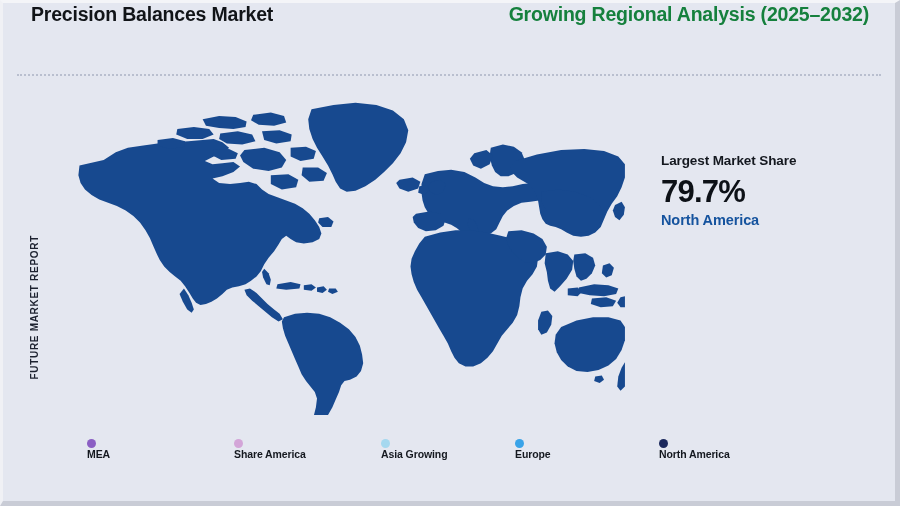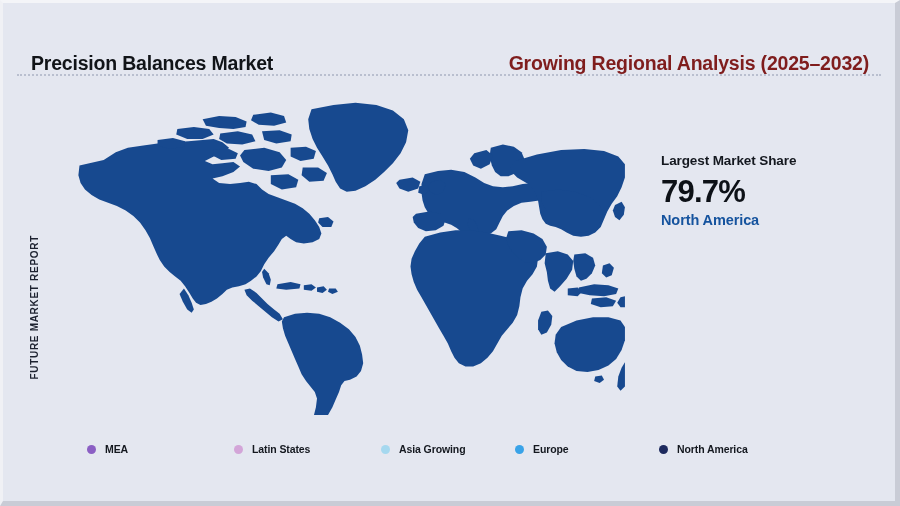--- a/index.html
+++ b/index.html
@@ -28,36 +28,36 @@
   }
 
   
   .header {
     position: absolute;
     left: 0;
     top: 0;
     width: 892px;
     height: 72px;
     display: flex;
-    align-items: flex-end;
+    align-items: flex-start;
     justify-content: space-between;
     padding: 0 26px 0 28px;
     box-sizing: border-box;
   }
   .header-title {
     font-size: 19.5px;
     font-weight: bold;
     color: #111418;
     letter-spacing: -0.2px;
     white-space: nowrap;
   }
   .header-subtitle {
     font-size: 19.5px;
     font-weight: bold;
-    color: #7f1d1d;
+    color: #15803d;
     letter-spacing: -0.2px;
     white-space: nowrap;
   }
   .header-rule {
     position: absolute;
     left: 14px;
     top: 71px;
     width: 864px;
     height: 0;
     border-top: 2px dotted #b9bfcf;
@@ -122,22 +122,22 @@
   .legend {
     position: absolute;
     left: 84px;
     top: 446px;
     width: 700px;
     display: flex;
     align-items: center;
   }
   .legend-item {
     display: flex;
-    align-items: center;
     white-space: nowrap;
+    flex-direction: column;
   }
   .legend-dot {
     width: 9px;
     height: 9px;
     border-radius: 50%;
     margin-right: 9px;
     flex: 0 0 auto;
   }
   .legend-label {
     font-size: 10.5px;
@@ -300,21 +300,21 @@
 
   <div class="legend">
 
     <div class="legend-item" id="leg0" style="position: absolute; left: 0px;">
       <span class="legend-dot" style="background: rgb(139, 95, 196);"></span>
       <span class="legend-label">MEA</span>
     </div>
 
     <div class="legend-item" id="leg1" style="position: absolute; left: 147px;">
       <span class="legend-dot" style="background: rgb(211, 165, 216);"></span>
-      <span class="legend-label">Latin States</span>
+      <span class="legend-label">Share America</span>
     </div>
 
     <div class="legend-item" id="leg2" style="position: absolute; left: 294px;">
       <span class="legend-dot" style="background: rgb(165, 216, 239);"></span>
       <span class="legend-label">Asia Growing</span>
     </div>
 
     <div class="legend-item" id="leg3" style="position: absolute; left: 428px;">
       <span class="legend-dot" style="background: rgb(57, 163, 232);"></span>
       <span class="legend-label">Europe</span>

